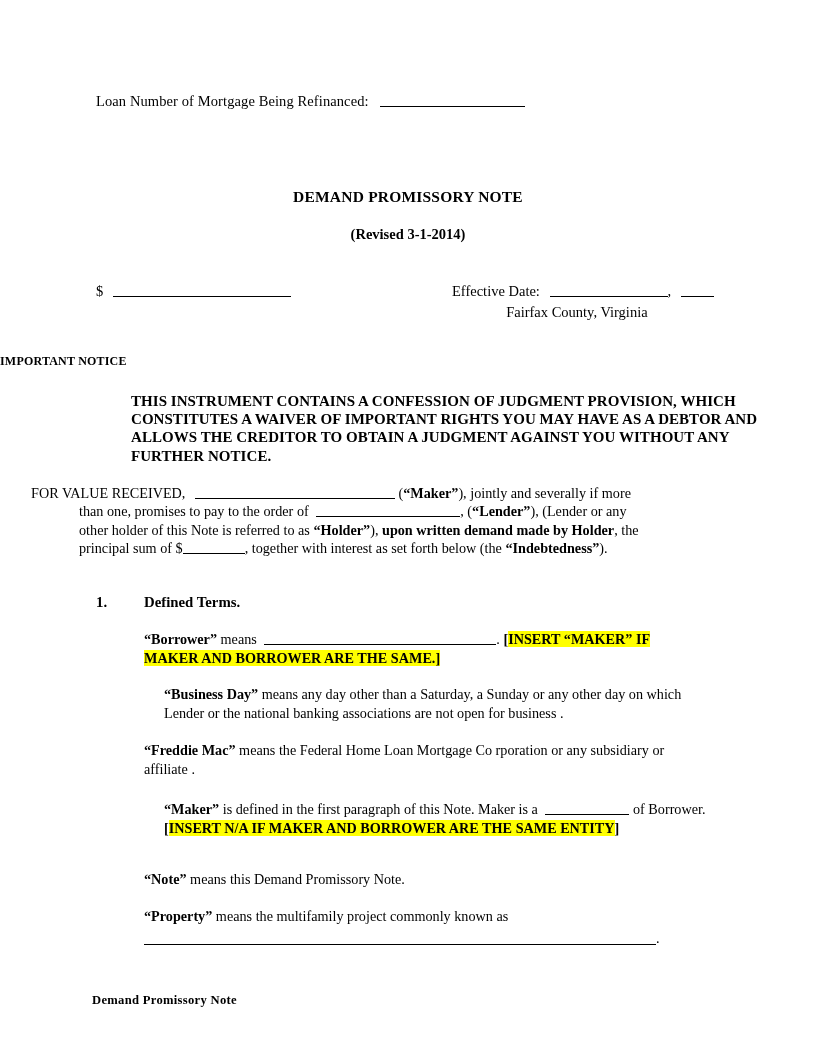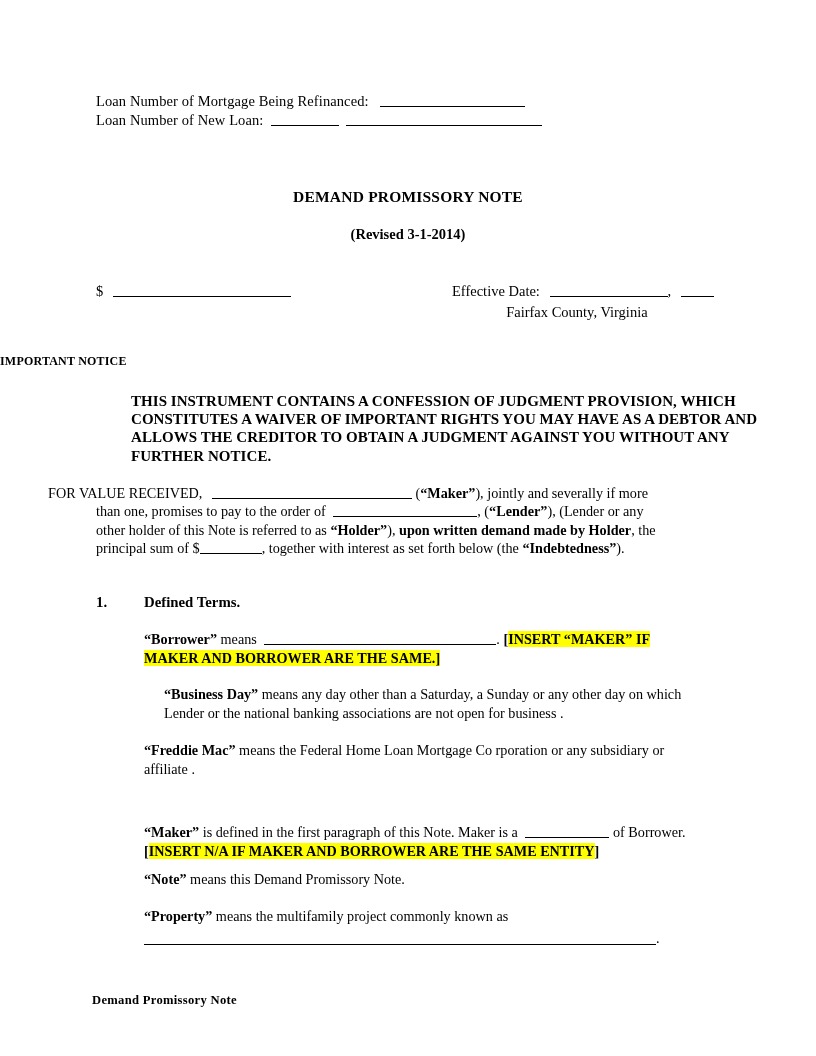--- a/index.html
+++ b/index.html
@@ -100,21 +100,21 @@
     line-height: 18.2px;
     letter-spacing: 0.05px;
     margin-left: 37px;
   }
   .body-block {
     position: absolute;
     font-size: 14.2px;
     line-height: 18.4px;
   }
   #recital-block {
-    left: 144px; top: 484px;
+    left: 127px; top: 484px;
     width: 560px;
     text-indent: -48px;
     padding-left: 0;
     margin-left: -48px;
   }
 
   
   .sec-num {
     position: absolute;
     left: 96px; top: 594px;
@@ -131,21 +131,21 @@
   .def-para {
     position: absolute;
     left: 144px;
     width: 560px;
     font-size: 14.2px;
     line-height: 18.6px;
   }
   #def-borrower   { top: 630px; }
   #def-business   { top: 685px; margin-left: 20px; }
   #def-freddie    { top: 741px; }
-  #def-maker      { top: 823px; }
+  #def-maker      { top: 800px; margin-left: 20px; }
   #def-note       { top: 870px; }
   #def-property   { top: 907px; }
 
   .prop-rule {
     position: absolute;
     left: 144px; top: 930px;
     width: 560px;
     font-size: 14.2px;
   }
   .prop-rule .line {
@@ -167,25 +167,20 @@
 </style>
 </head>
 <body>
 
 <div id="page">
 
   <div class="loan-block">
     <div class="loan-row">
       <span>Loan Number of  Mortgage Being Refinanced:</span>
       <span class="u-fill" style="width:145px;margin-left:8px;"></span>
-    </div>
-    <div class="loan-row">
-      <span>Loan Number of  New Loan:</span>
-      <span class="u-fill" style="width:68px;margin-left:4px;"></span>
-      <span class="u-fill" style="width:196px;margin-left:3px;"></span>
     </div>
   </div>
 
   <div class="doc-title">DEMAND PROMISSORY NOTE</div>
   <div class="doc-revised">(Revised 3-1-2014)</div>
 
   <div class="amount-line">
     <span>$</span>
     <span class="u-fill" style="width:178px;margin-left:6px;"></span>
   </div>

